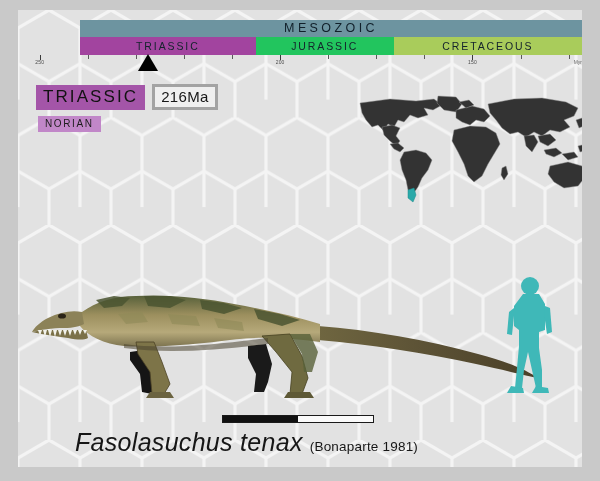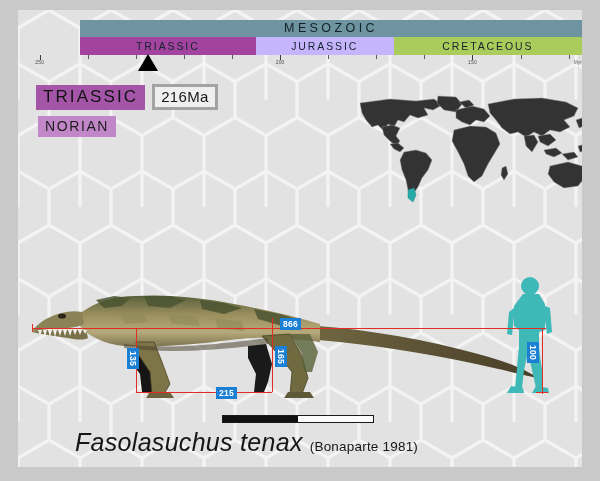--- a/index.html
+++ b/index.html
@@ -34,21 +34,21 @@
     color:#11202a;font-size:12.5px;letter-spacing:3.4px;
     text-align:center;line-height:17px;font-weight:400;
   }
   .periods{position:absolute;left:62px;top:27px;width:502px;height:18px;display:flex;}
   .period{
     height:18px;line-height:18px;text-align:center;
     font-size:10.5px;letter-spacing:1.9px;color:#14232c;
     box-sizing:border-box;
   }
   .p-triassic{background:#a2449f;}
-  .p-jurassic{background:#c4b5fd;}
+  .p-jurassic{background:#22c55e;}
   .p-cretaceous{background:#a9cc5b;}
 
   .ruler{position:absolute;left:5px;top:45px;width:559px;height:13px;}
   .tick{position:absolute;top:0;width:1px;height:4px;background:#5a5a5a;}
   .tick.major{height:5px;background:#3a3a3a;}
   .ruler-lbl{
     position:absolute;top:4px;font-size:5px;color:#4a4a4a;
     transform:translateX(-50%);white-space:nowrap;letter-spacing:.2px;
   }
   .ruler-unit{position:absolute;top:4px;right:0;font-size:5px;color:#6a6a6a;}
@@ -65,21 +65,21 @@
   .badge-period{
     background:#a455a8;color:#121212;font-size:17px;letter-spacing:2.1px;
     padding:2px 7px 3px 7px;font-weight:400;
   }
   .badge-ma{
     background:#efefef;border:3px solid #a3a3a3;color:#171717;
     font-size:15px;padding:1px 6px 2px 6px;letter-spacing:.3px;
   }
   .badge-stage{
     display:inline-block;margin-top:6px;margin-left:2px;
-    background:#c187c8;color:#1d1d1d;font-size:14px;letter-spacing:1.6px;
+    background:#c187c8;color:#1d1d1d;font-size:10px;letter-spacing:1.6px;
     padding:2px 7px 3px 7px;
   }
 
   
   .worldmap{position:absolute;left:320px;top:84px;width:262px;height:112px;z-index:8;}
 
   
   .scene{position:absolute;left:0;top:250px;width:564px;height:160px;z-index:8;}
 
   
@@ -295,43 +295,20 @@
         <path d="M505,34 L521,34 L527,44 L527,70 L521,72 L521,88 L524,110 L524,128
                  L518,128 L514,110 L510,92 L506,110 L504,128 L497,128 L499,108
                  L501,86 L501,70 L496,66 L496,46 Z"></path>
         <path d="M527,46 L532,48 L534,72 L529,74 L526,54 Z"></path>
         <path d="M496,48 L491,52 L489,74 L494,75 L496,56 Z"></path>
         <path d="M518,126 L530,128 L531,133 L514,133 Z"></path>
         <path d="M493,126 L505,128 L506,133 L489,133 Z"></path>
       </g>
     </svg>
 
-    <div class="meas">
-
-      <div class="mline mh" style="left:14px;top:68px;width:514px;"></div>
-
-      <div class="mline mv" style="left:14px;top:64px;height:8px;"></div>
-
-      <div class="mline mv" style="left:118px;top:68px;height:64px;"></div>
-
-      <div class="mline mv" style="left:254px;top:58px;height:74px;"></div>
-
-      <div class="mline mh" style="left:118px;top:132px;width:136px;"></div>
-
-      <div class="mline mv" style="left:254px;top:58px;height:12px;"></div>
-
-      <div class="mline mv" style="left:524px;top:68px;height:66px;"></div>
-      <div class="mline mh" style="left:518px;top:132px;width:12px;"></div>
-
-      <div class="mlabel" style="left:262px;top:58px;">866</div>
-      <div class="mlabel vert" style="left:109px;top:88px;">135</div>
-      <div class="mlabel vert" style="left:257px;top:86px;">165</div>
-      <div class="mlabel" style="left:198px;top:127px;">215</div>
-      <div class="mlabel vert" style="left:509px;top:82px;">100</div>
-    </div>
 
     <div class="scalebar">
       <div class="sb-a"></div>
       <div class="sb-b"></div>
     </div>
 
     <div class="species">
       <span class="sp-genus">Fasolasuchus tenax</span>
       <span class="sp-author">(Bonaparte 1981)</span>
     </div>

